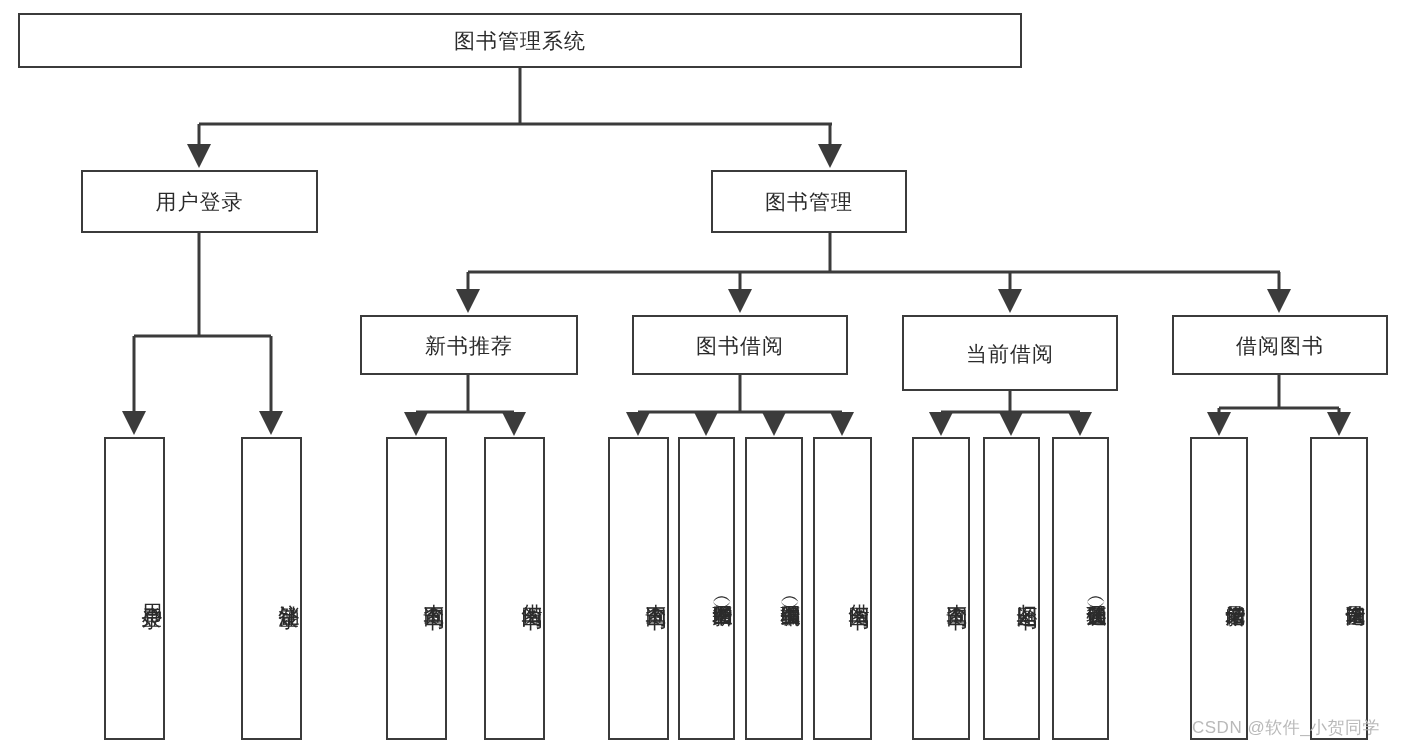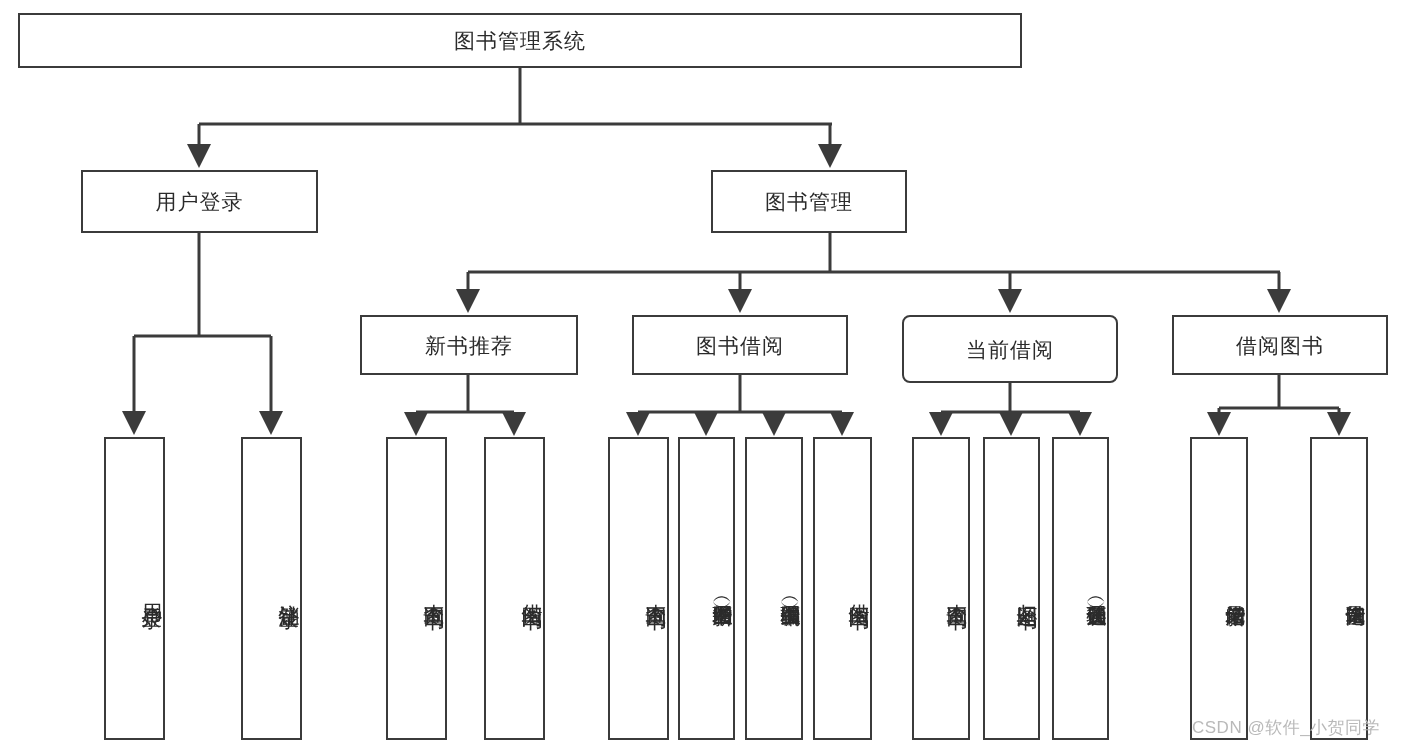--- a/index.html
+++ b/index.html
@@ -119,21 +119,21 @@
 
   <div class="node h" id="root-node" style="left: 18px; top: 13px; width: 1004px; height: 55px;">图书管理系统</div>
 
   <div id="level2-layer">
       <div class="node h" style="left: 81px; top: 170px; width: 237px; height: 63px;">用户登录</div>
       <div class="node h" style="left: 711px; top: 170px; width: 196px; height: 63px;">图书管理</div>
     </div>
   <div id="level3-layer">
       <div class="node h" style="left: 360px; top: 315px; width: 218px; height: 60px;">新书推荐</div>
       <div class="node h" style="left: 632px; top: 315px; width: 216px; height: 60px;">图书借阅</div>
-      <div class="node h" style="left: 902px; top: 315px; width: 216px; height: 68px; border-radius: 8px;">当前借阅</div>
+      <div class="node h" style="left: 902px; top: 315px; width: 216px; height: 76px;">当前借阅</div>
       <div class="node h" style="left: 1172px; top: 315px; width: 216px; height: 60px;">借阅图书</div>
     </div>
   <div id="leaves-layer">
       <div class="node v" style="left: 104px; top: 437px; width: 61px; height: 303px;">用户登录</div>
       <div class="node v" style="left: 241px; top: 437px; width: 61px; height: 303px;">注销登录</div>
       <div class="node v" style="left: 386px; top: 437px; width: 61px; height: 303px;">查询图书</div>
       <div class="node v" style="left: 484px; top: 437px; width: 61px; height: 303px;">借阅图书</div>
       <div class="node v" style="left: 608px; top: 437px; width: 61px; height: 303px;">查询图书</div>
       <div class="node v tight" style="left: 678px; top: 437px; width: 57px; height: 303px;">新增图书（管理员）</div>
       <div class="node v tight" style="left: 745px; top: 437px; width: 58px; height: 303px;">编辑图书（管理员）</div>

